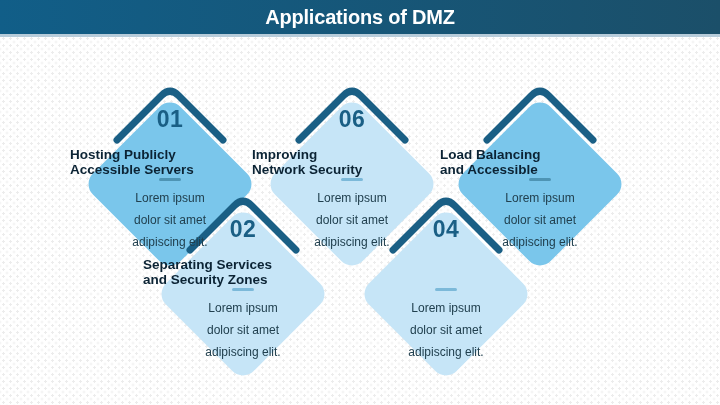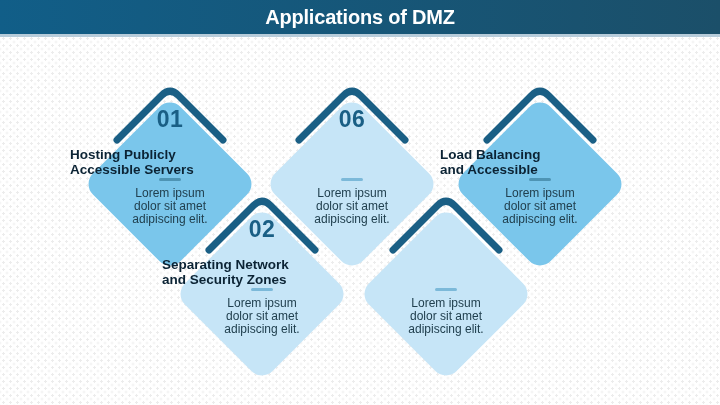--- a/index.html
+++ b/index.html
@@ -42,21 +42,21 @@
   .app-item {
     position: absolute;
     width: 200px;
     height: 200px;
   }
   
   .item-1 { left: 70px;  top: 82px; text-decoration: underline; }
   .item-3 { left: 252px; top: 82px; }
   .item-5 { left: 440px; top: 82px; }
   
-  .item-2 { left: 162px; top: 192px; }
+  .item-2 { left: 143px; top: 192px; }
   .item-4 { left: 346px; top: 192px; }
 
   .diamond-fill {
     position: absolute;
     left: 38px; top: 40px;
     width: 124px; height: 124px;
     border-radius: 15px;
     transform: rotate(45deg);
     z-index: 0;
   }
@@ -108,21 +108,21 @@
     border-radius: 2px;
     z-index: 2;
   }
 
   .body-text {
     position: absolute;
     left: 0; top: 105px;
     width: 200px;
     text-align: center;
     font-size: 12px;
-    line-height: 13px;
+    line-height: 22px;
     color: #21404F;
     white-space: pre-line;
     z-index: 2;
   }
 </style>
 </head>
 <body>
 
 <div class="page">
 
@@ -143,45 +143,48 @@
 dolor sit amet
 adipiscing elit.</div>
   </div>
 
   <div class="app-item item-2">
     <div class="diamond-fill" style="background: rgb(198, 229, 247);"></div>
     <svg class="chevron" viewBox="0 0 200 200" aria-hidden="true" style="color: rgb(26, 95, 133);">
       <path d="M47 58 L91.5 13.5 Q100 5 108.5 13.5 L153 58"></path>
     </svg>
     <div class="num" style="color: rgb(26, 95, 133);">02</div>
-    <div class="card-title">Separating Network
+    <div class="card-title">Separating Services
 and Security Zones</div>
     <div class="divider" style="background: rgb(124, 185, 217);"></div>
     <div class="body-text">Lorem ipsum
 dolor sit amet
 adipiscing elit.</div>
   </div>
 
   <div class="app-item item-3">
     <div class="diamond-fill" style="background: rgb(198, 229, 247);"></div>
     <svg class="chevron" viewBox="0 0 200 200" aria-hidden="true" style="color: rgb(26, 95, 133);">
       <path d="M47 58 L91.5 13.5 Q100 5 108.5 13.5 L153 58"></path>
     </svg>
     <div class="num" style="color: rgb(26, 95, 133);">06</div>
+    <div class="card-title">Improving
+Network Security</div>
     <div class="divider" style="background: rgb(124, 185, 217);"></div>
     <div class="body-text">Lorem ipsum
 dolor sit amet
 adipiscing elit.</div>
   </div>
 
   <div class="app-item item-4">
     <div class="diamond-fill" style="background: rgb(198, 229, 247);"></div>
     <svg class="chevron" viewBox="0 0 200 200" aria-hidden="true" style="color: rgb(26, 95, 133);">
       <path d="M47 58 L91.5 13.5 Q100 5 108.5 13.5 L153 58"></path>
     </svg>
+    <div class="num" style="color: rgb(26, 95, 133);">04</div>
     <div class="divider" style="background: rgb(124, 185, 217);"></div>
     <div class="body-text">Lorem ipsum
 dolor sit amet
 adipiscing elit.</div>
   </div>
 
   <div class="app-item item-5">
     <div class="diamond-fill" style="background: rgb(122, 198, 235);"></div>
     <svg class="chevron" viewBox="0 0 200 200" aria-hidden="true" style="color: rgb(26, 95, 133);">
       <path d="M47 58 L91.5 13.5 Q100 5 108.5 13.5 L153 58"></path>

